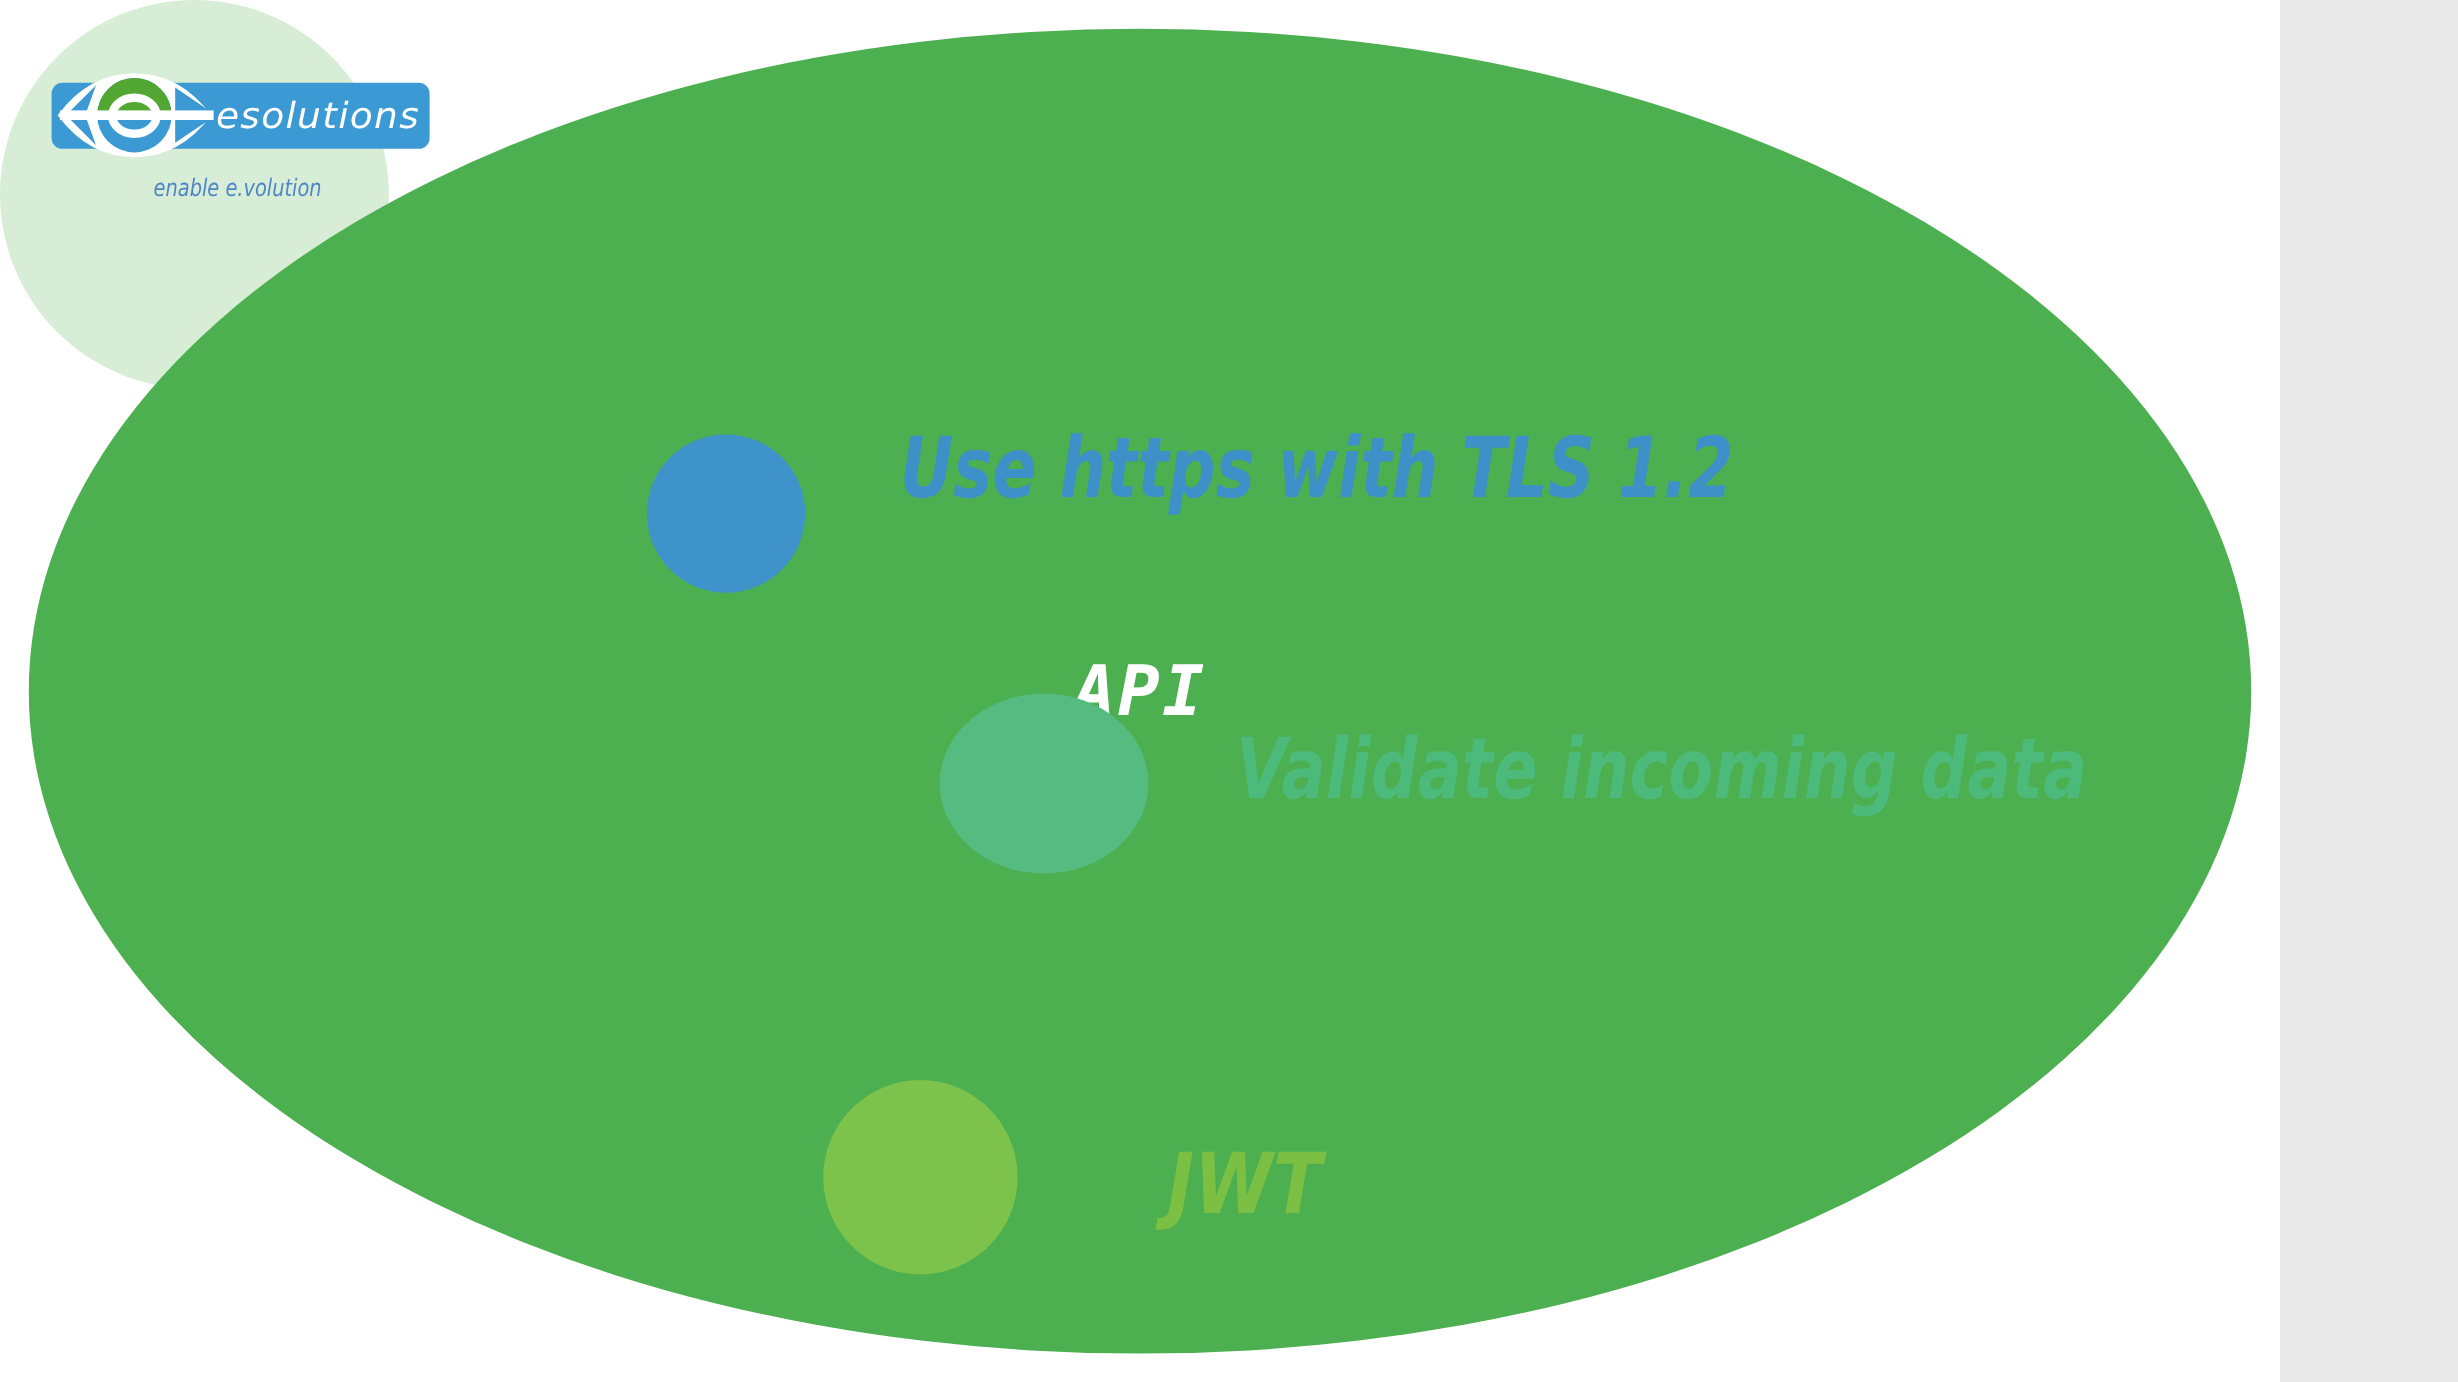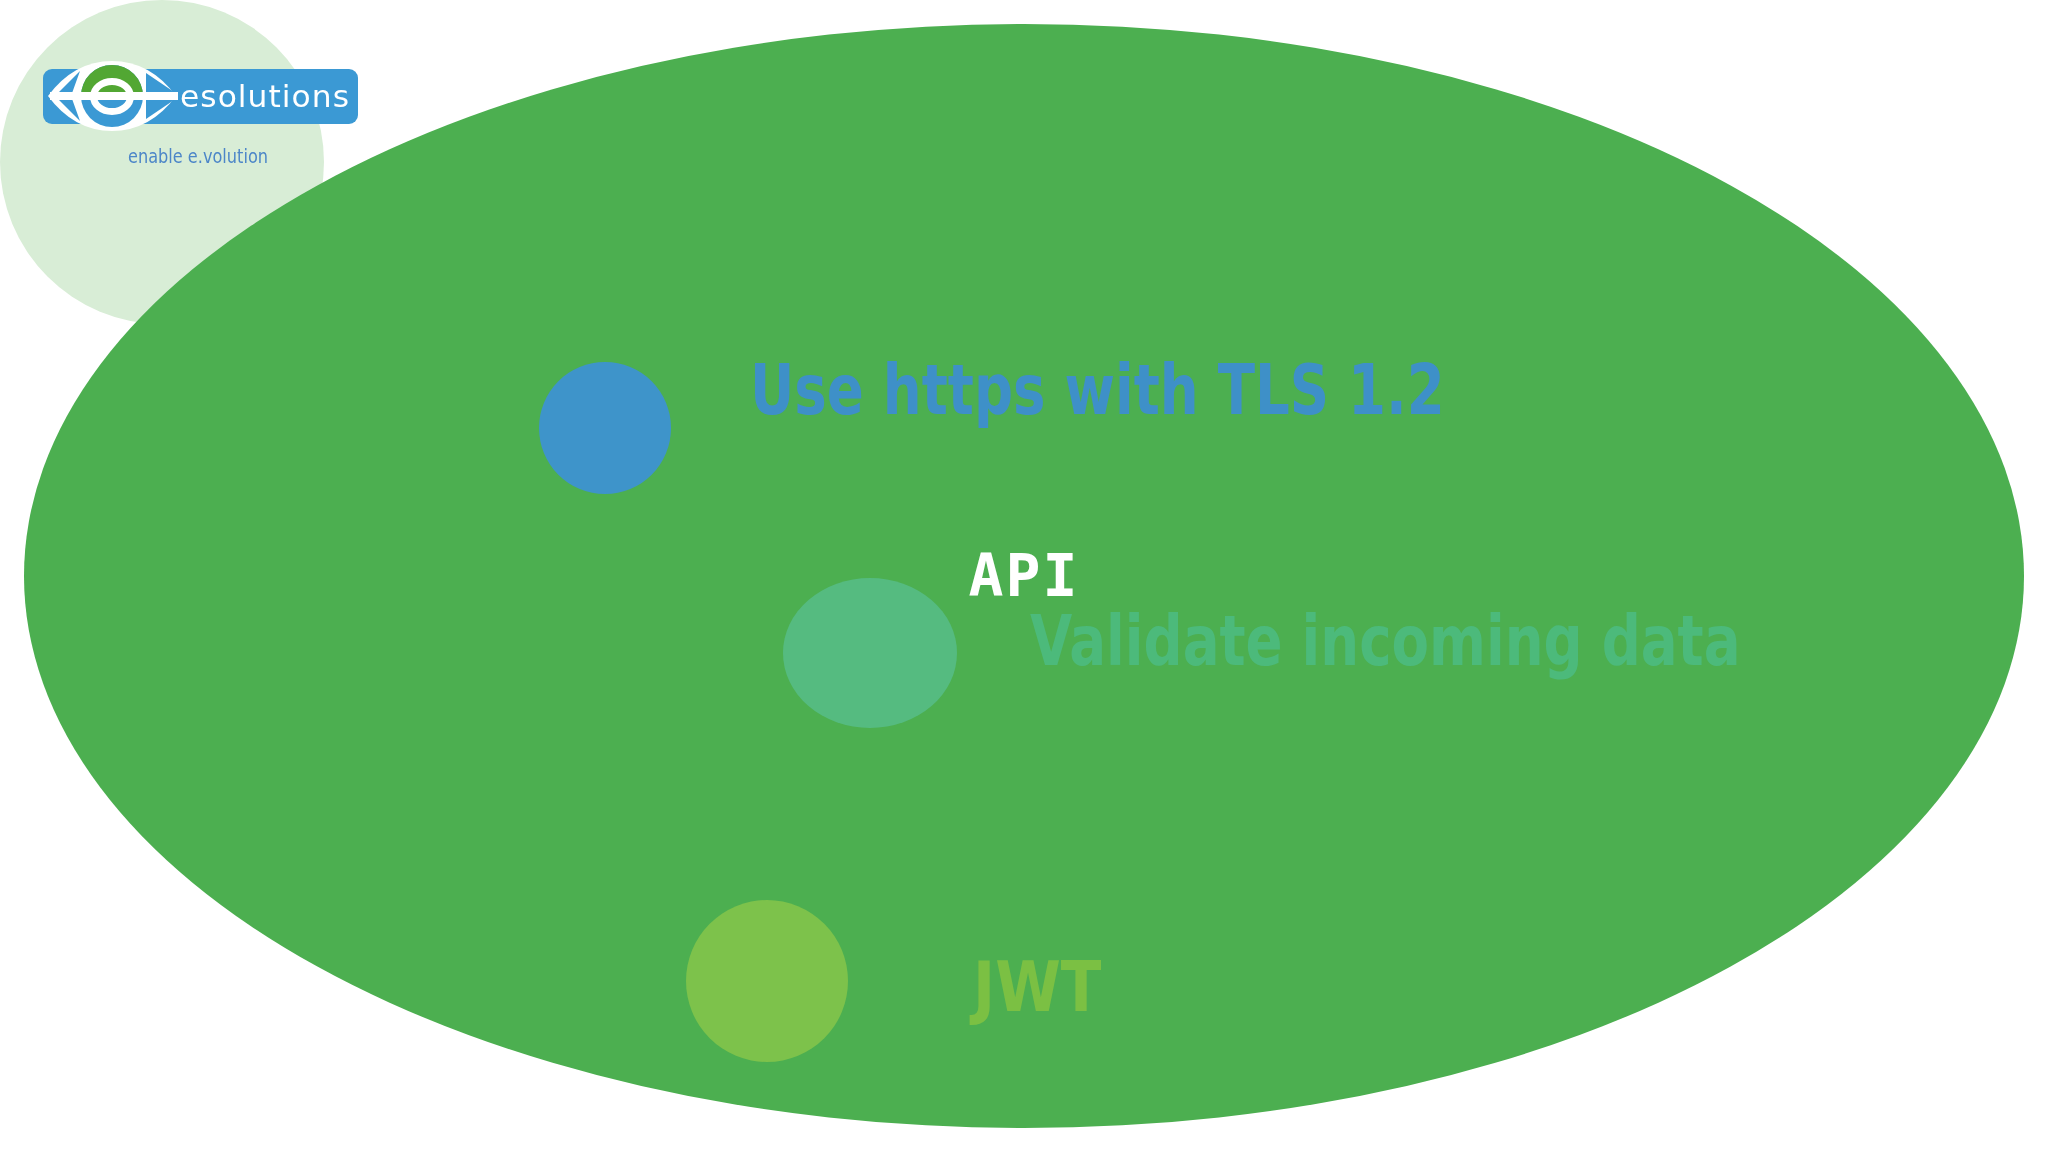--- a/index.html
+++ b/index.html
@@ -1,22 +1,23 @@
 <!DOCTYPE html>
 <html><head>
 <meta charset="utf-8">
 <style>
   * { margin:0; padding:0; box-sizing:border-box; }
   html,body { background:#e9e9e9; }
   .slide {
     position:relative;
-    width:2048px; height:1152px;
+    width:1900px; height:1152px;
     background:#ffffff;
     overflow:hidden;
     font-family:"DejaVu Sans", sans-serif;
+    font-style:italic;
   }
 
   
   .logo-svg { position:absolute; left:30px; top:40px; }
   .logo-brand-text {
     font-family:"DejaVu Sans", sans-serif;
     font-size:30px; font-weight:normal; letter-spacing:1px;
   }
   .logo-tagline-text {
     font-family:"DejaVu Sans", sans-serif;

